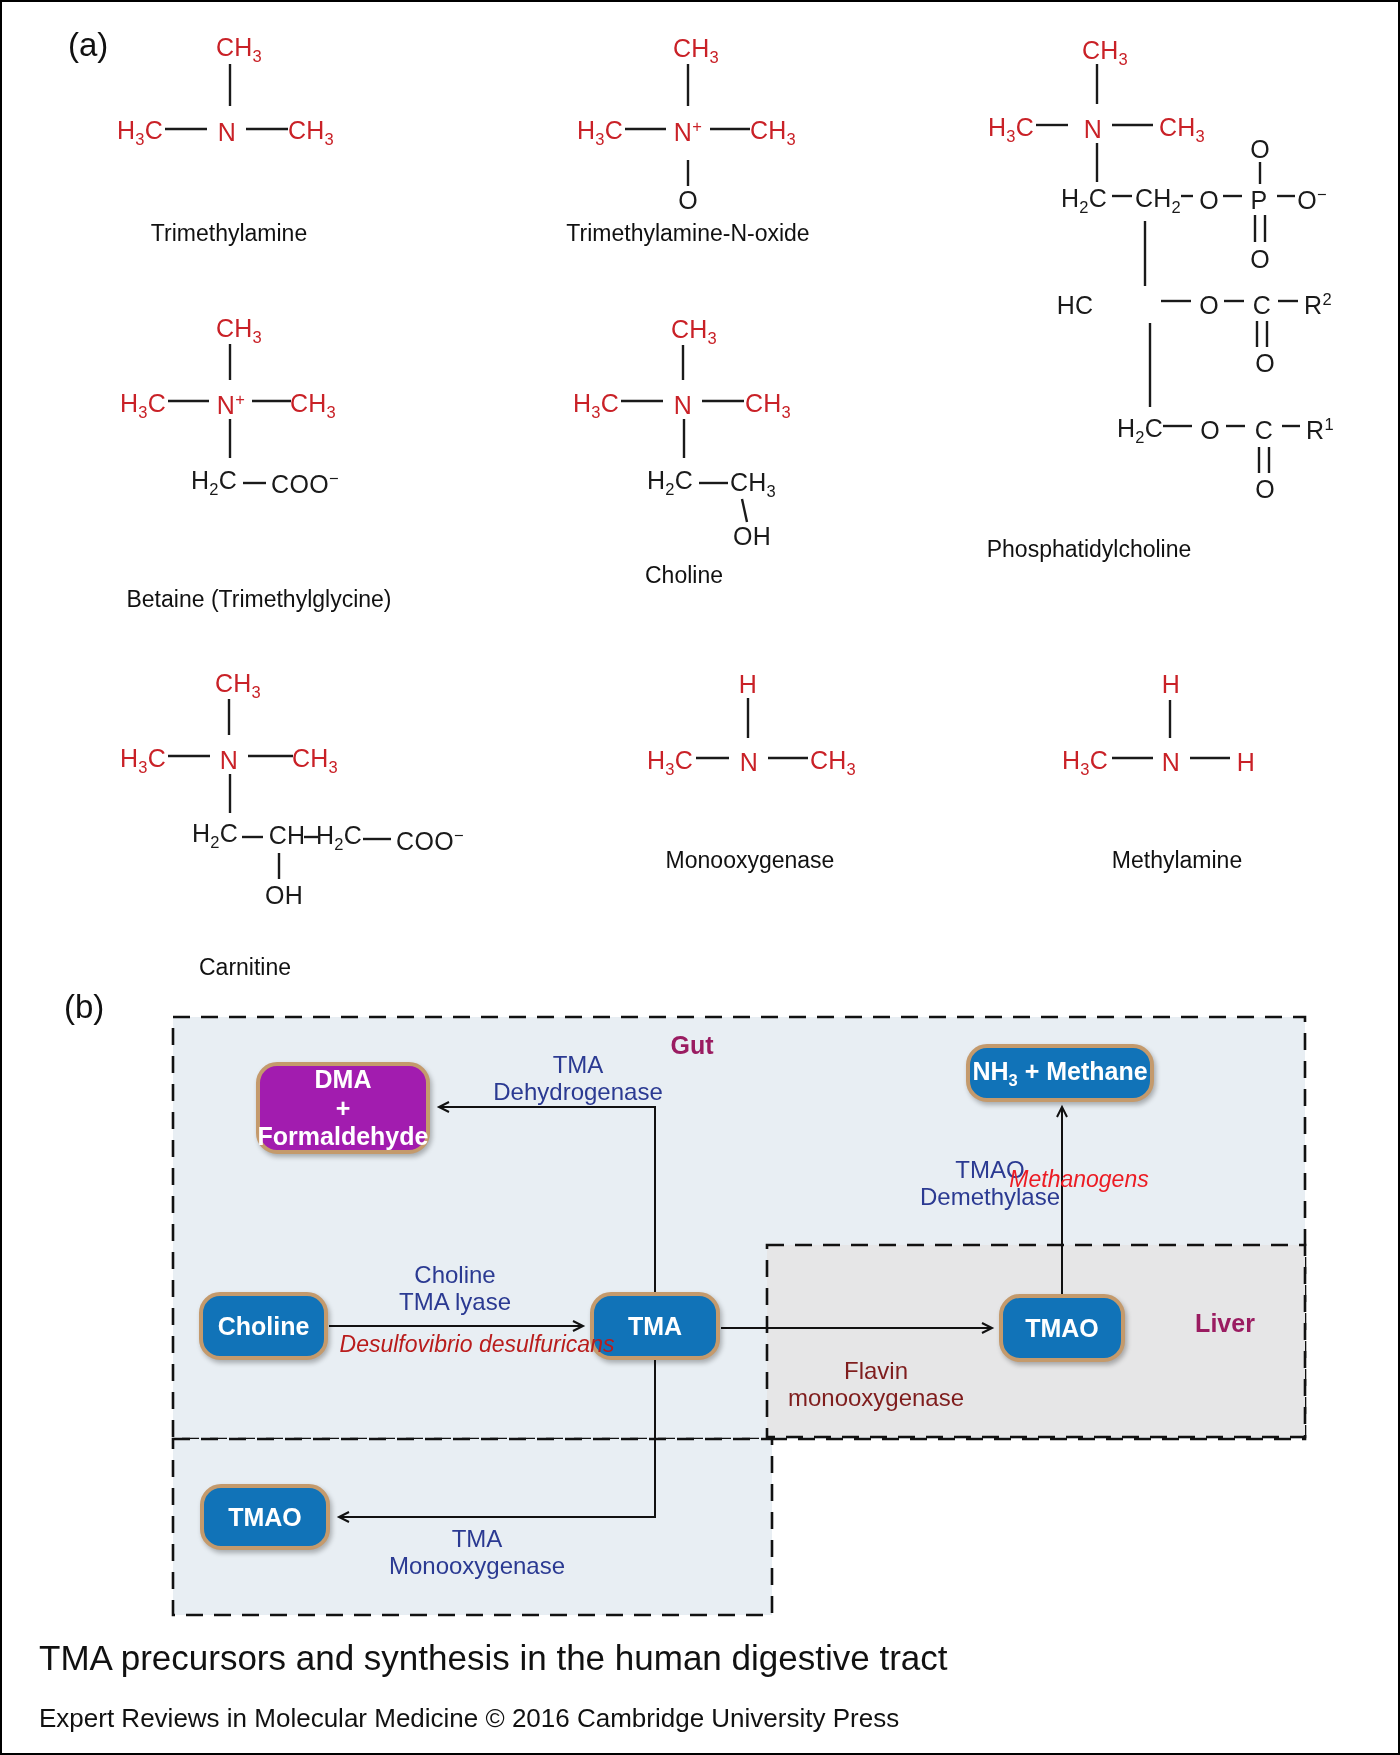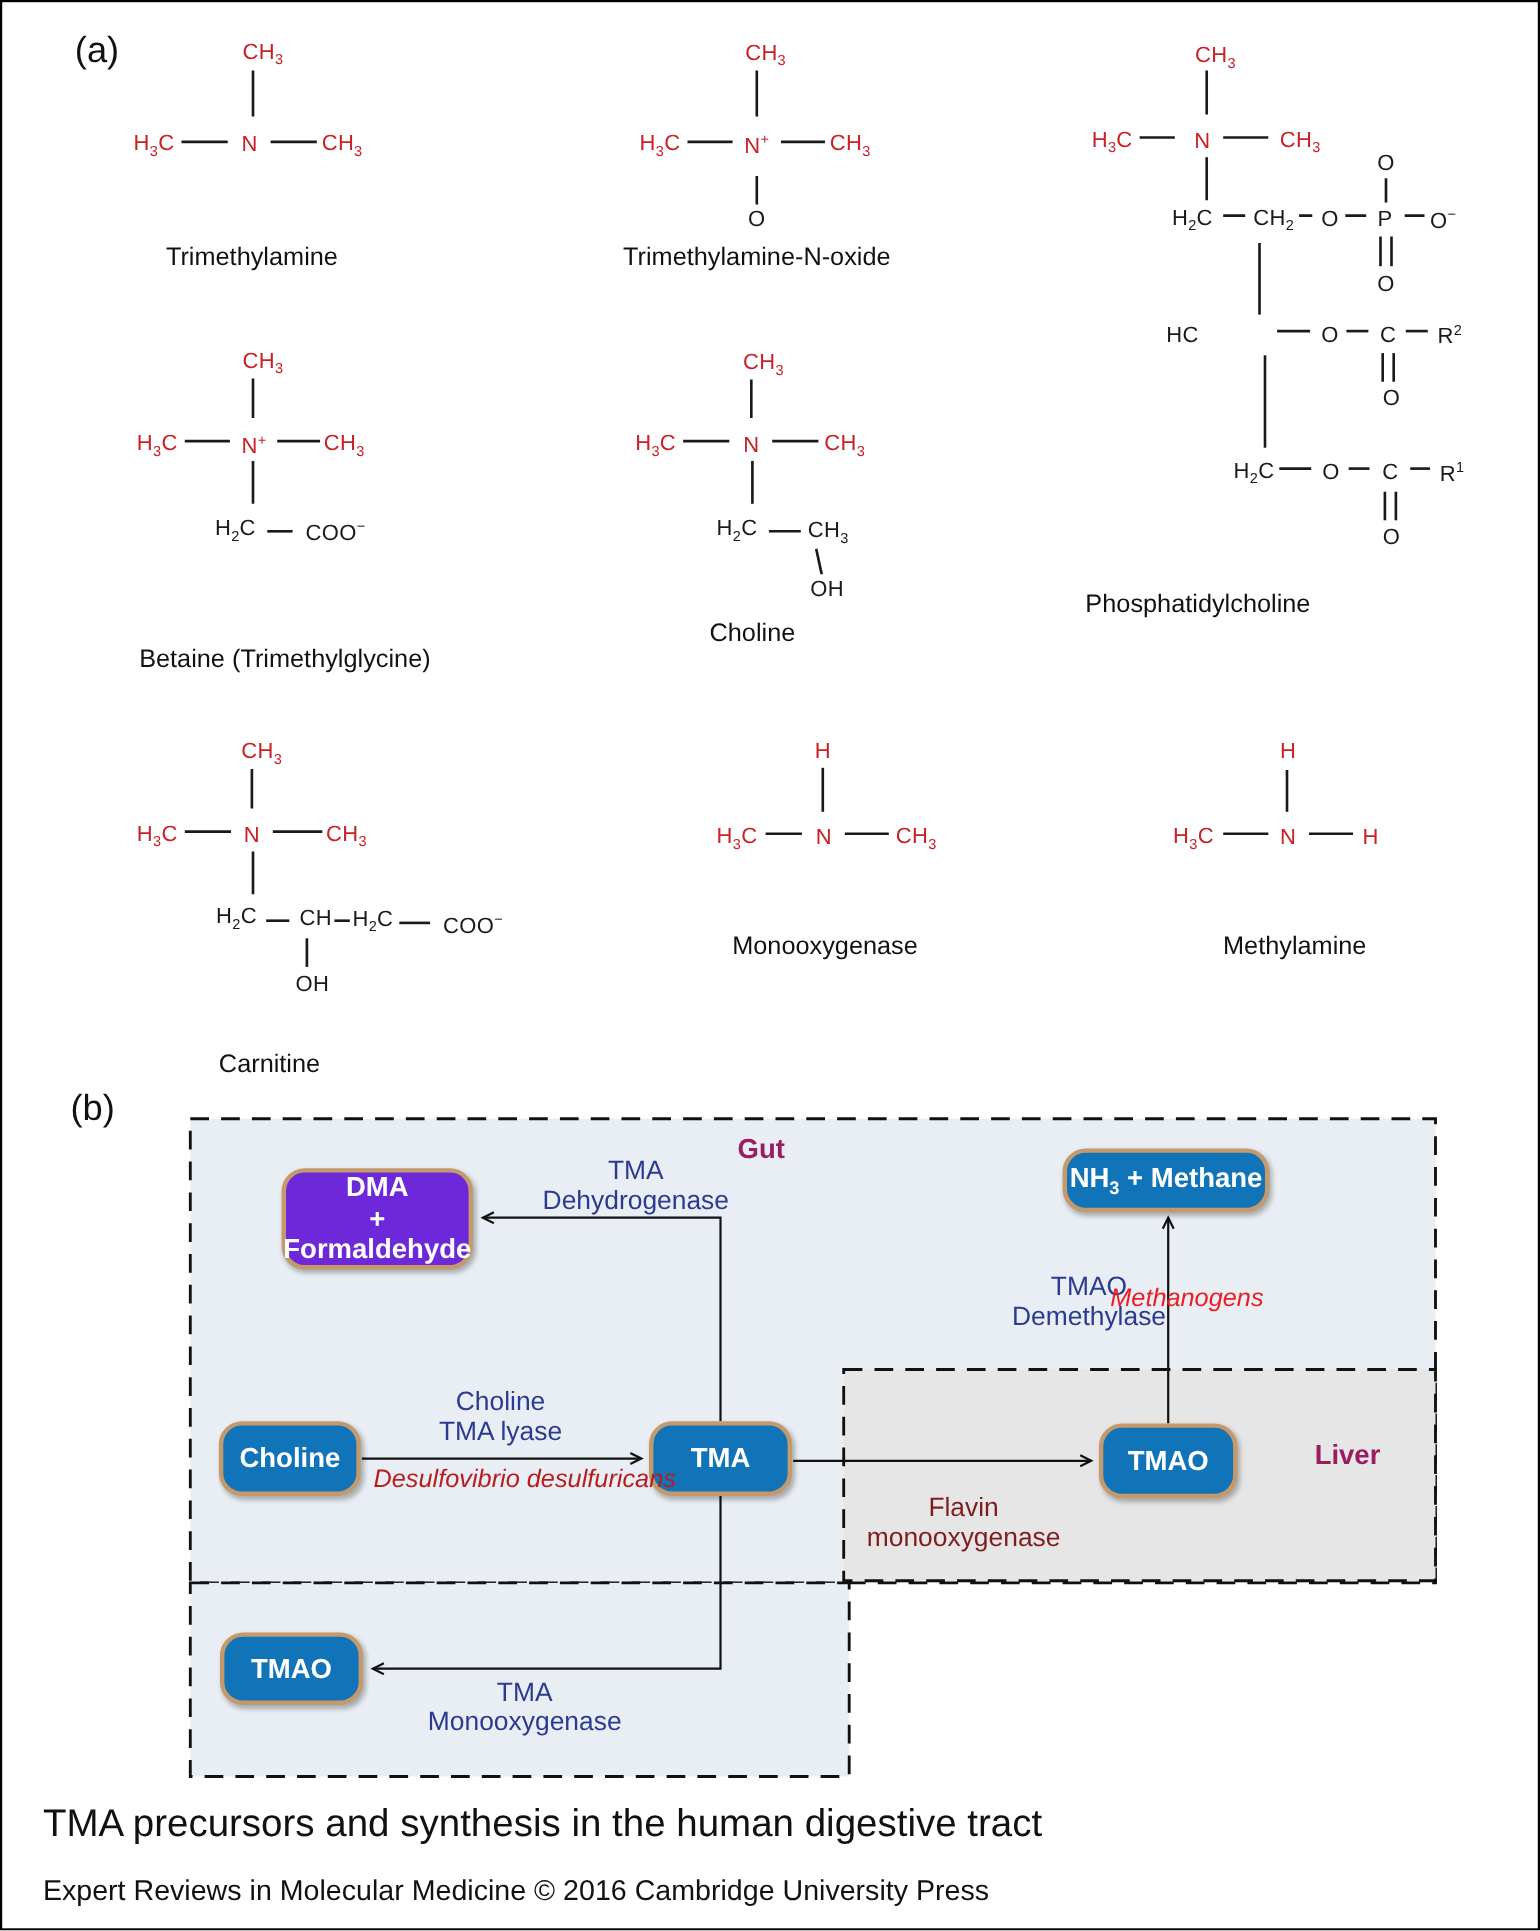--- a/index.html
+++ b/index.html
@@ -2,21 +2,21 @@
 <html><head>
 <meta charset="utf-8">
 <style>
   html,body{margin:0;padding:0;background:#fff;}
   #canvas{position:relative;width:1400px;height:1755px;background:#ffffff;
     border:2px solid #000;box-sizing:border-box;overflow:hidden;
     font-family:"Liberation Sans",sans-serif;color:#111;}
   #overlay{position:absolute;left:0;top:0;}
   #layer{position:absolute;left:0;top:0;width:100%;height:100%;}
   .abs{position:absolute;transform:translate(-50%,-50%);white-space:nowrap;}
-  .atom{font-size:20px;letter-spacing:.3px;}
+  .atom{font-size:25px;letter-spacing:.3px;}
   .atom sub,.atom sup,.node sub{font-size:66%;}
   .mol-label{font-size:23px;color:#111;}
   .panel-label{position:absolute;font-size:33px;color:#111;}
   .node{position:absolute;display:flex;flex-direction:column;align-items:center;
     justify-content:center;text-align:center;color:#fff;font-weight:bold;
     font-size:25px;line-height:1.15;border-radius:21px;
     box-shadow:2px 3px 5px rgba(0,0,0,.28);box-sizing:border-box;}
   .plabel{text-align:center;line-height:1.12;}
   .enzyme{font-size:24px;}
   .organism{font-style:italic;font-size:23px;}
@@ -173,21 +173,21 @@
       <span class="abs atom" style="left: 746px; top: 682px; color: rgb(201, 33, 39);">H</span>
       <span class="abs atom" style="left: 668px; top: 760px; color: rgb(201, 33, 39);">H<sub>3</sub>C</span>
       <span class="abs atom" style="left: 747px; top: 760px; color: rgb(201, 33, 39);">N</span>
       <span class="abs atom" style="left: 831px; top: 760px; color: rgb(201, 33, 39);">CH<sub>3</sub></span>
       <span class="abs mol-label" style="left: 748px; top: 858px;">Monooxygenase</span>
       <span class="abs atom" style="left: 1169px; top: 682px; color: rgb(201, 33, 39);">H</span>
       <span class="abs atom" style="left: 1083px; top: 760px; color: rgb(201, 33, 39);">H<sub>3</sub>C</span>
       <span class="abs atom" style="left: 1169px; top: 760px; color: rgb(201, 33, 39);">N</span>
       <span class="abs atom" style="left: 1244px; top: 760px; color: rgb(201, 33, 39);">H</span>
       <span class="abs mol-label" style="left: 1175px; top: 858px;">Methylamine</span>
-      <div class="node" style="left: 254px; top: 1060px; width: 174px; height: 92px; background: #6d28d9; border: 4px solid rgb(196, 154, 108); color: rgb(255, 255, 255);">
+      <div class="node" style="left: 254px; top: 1060px; width: 174px; height: 92px; background: #a21caf; border: 4px solid rgb(196, 154, 108); color: rgb(255, 255, 255);">
         <div>DMA</div>
         <div>+</div>
         <div>Formaldehyde</div>
       </div>
       <div class="node" style="left: 964px; top: 1042px; width: 188px; height: 58px; background: rgb(17, 115, 184); border: 4px solid rgb(196, 154, 108); color: rgb(255, 255, 255);">
         <div>NH<sub>3</sub> + Methane</div>
       </div>
       <div class="node" style="left: 197px; top: 1290px; width: 129px; height: 68px; background: rgb(17, 115, 184); border: 4px solid rgb(196, 154, 108); color: rgb(255, 255, 255);">
         <div>Choline</div>
       </div>

